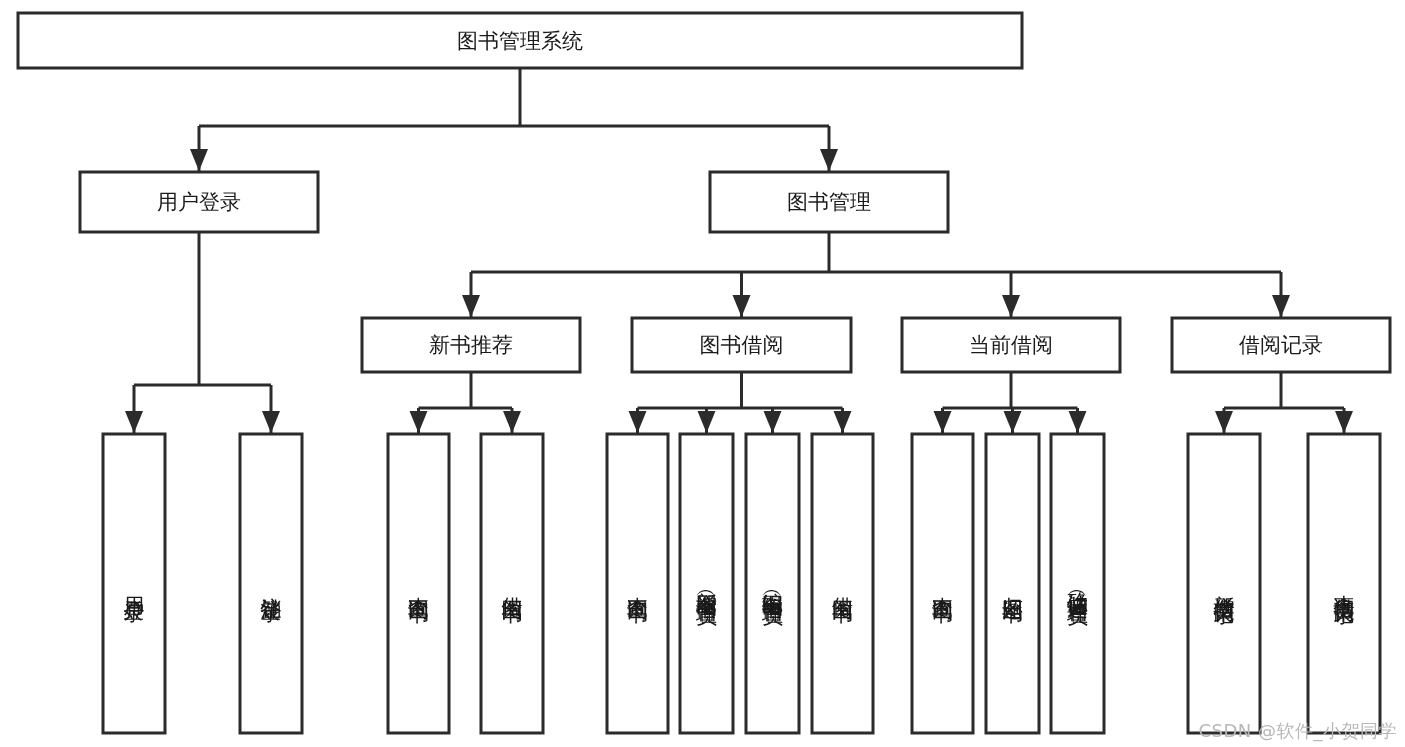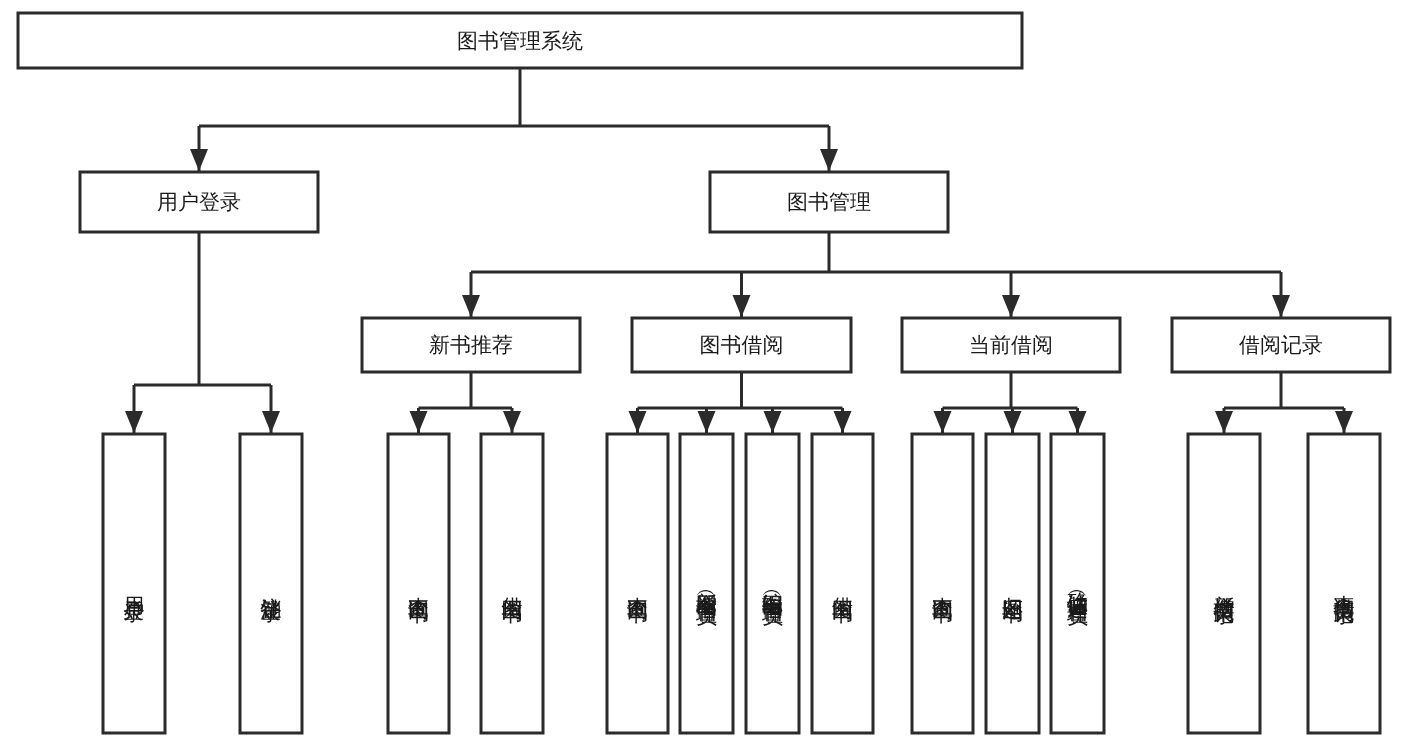--- a/index.html
+++ b/index.html
@@ -176,13 +176,14 @@
       <div class="vlabel" style="left: 680px; top: 434px; width: 53px; height: 299px;">新增图书（管理员）</div>
       <div class="vlabel" style="left: 746px; top: 434px; width: 53px; height: 299px;">编辑图书（管理员）</div>
       <div class="vlabel" style="left: 812px; top: 434px; width: 61px; height: 299px;">借阅图书</div>
       <div class="vlabel" style="left: 912px; top: 434px; width: 61px; height: 299px;">查询图书</div>
       <div class="vlabel" style="left: 986px; top: 434px; width: 53px; height: 299px;">归还图书</div>
       <div class="vlabel" style="left: 1051px; top: 434px; width: 53px; height: 299px;">确认归还（管理员）</div>
       <div class="vlabel" style="left: 1188px; top: 434px; width: 72px; height: 299px;">新增借阅记录</div>
       <div class="vlabel" style="left: 1308px; top: 434px; width: 72px; height: 299px;">查询借阅记录</div>
     </div>
 
+  <div class="watermark">CSDN @软件_小贺同学</div>
 </div>
 
 </body></html>

